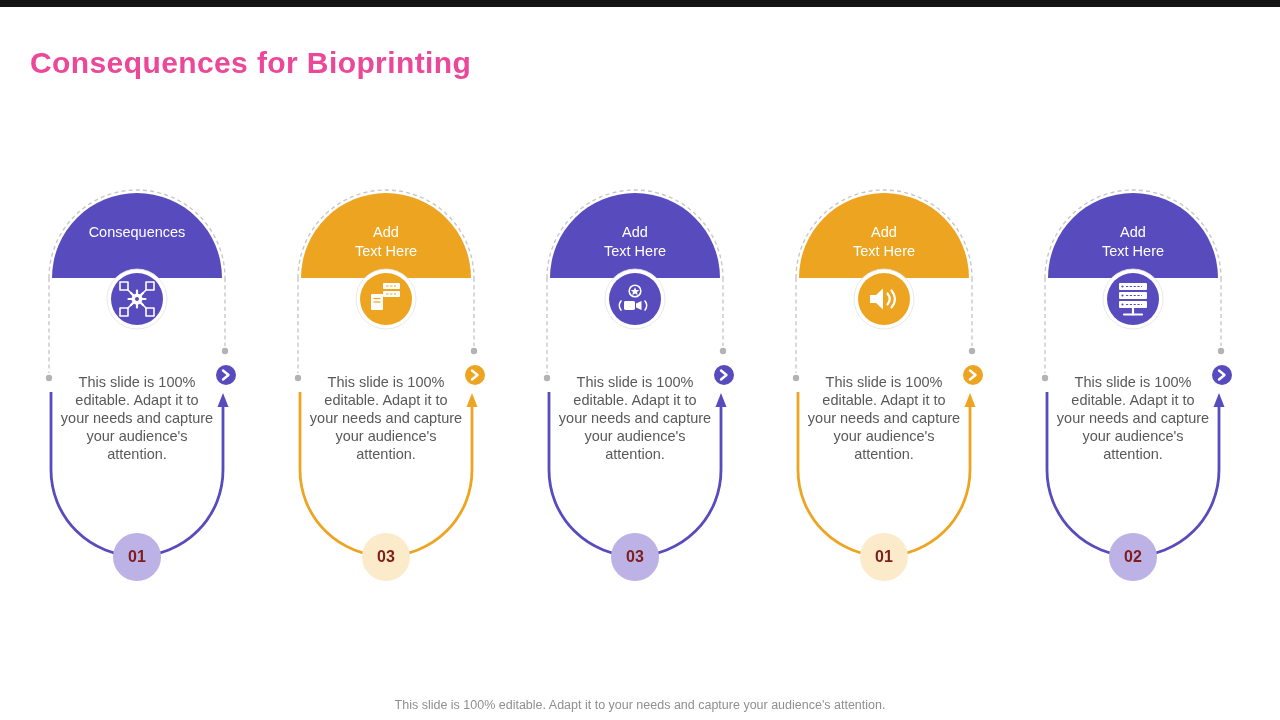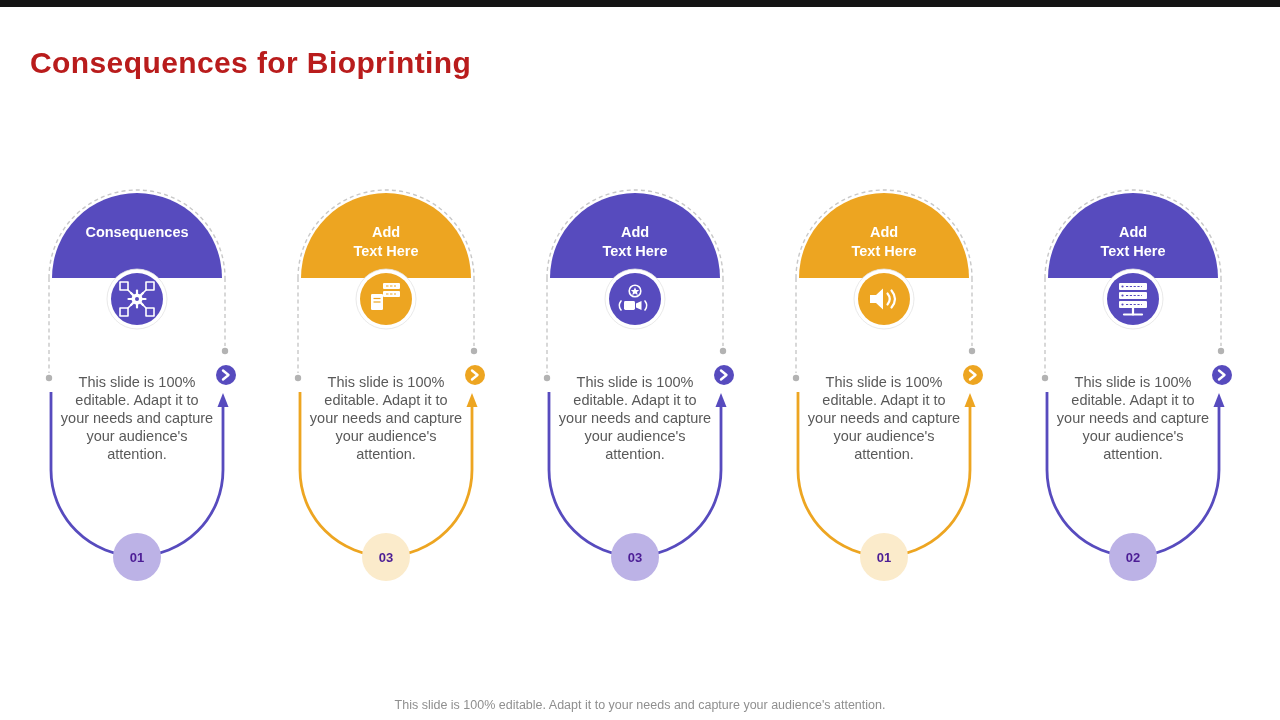--- a/index.html
+++ b/index.html
@@ -7,50 +7,50 @@
     --yellow:#EDA521; --yellow-light:#FBEBCB;
   }
   html,body{margin:0;padding:0;}
   body{
     width:1280px;height:720px;position:relative;overflow:hidden;
     background:#ffffff;font-family:"Liberation Sans",sans-serif;
   }
   .topbar{position:absolute;top:0;left:0;width:1280px;height:7px;background:#141414;}
   .slide-title{
     position:absolute;top:26px;left:30px;font-size:30px;font-weight:700;
-    color:#b91c1c;letter-spacing:.4px;
+    color:#ec4899;letter-spacing:.4px;
   }
   .footer-note{
     position:absolute;top:698px;left:0;width:1280px;text-align:center;
     font-size:12.5px;color:#8F8F8F;
   }
   .column{position:absolute;top:180px;width:250px;height:440px;}
   .col-purple{--c:var(--purple);--cl:var(--purple-light);}
   .col-yellow{--c:var(--yellow);--cl:var(--yellow-light);}
   .col-svg{position:absolute;top:0;left:0;}
   .dash{fill:none;stroke:#C8C8C8;stroke-width:1.4;stroke-dasharray:4 3.2;}
   .dot{fill:#B3B3B3;}
   .fillc{fill:var(--c);}
   .curve{fill:none;stroke:var(--c);stroke-width:2.8;}
   .wicon{stroke:#fff;stroke-width:1.6;fill:none;stroke-linecap:round;stroke-linejoin:round;}
   .wthick{stroke:#fff;stroke-width:2.2;fill:none;stroke-linecap:round;}
   .wfill{fill:#ffffff;}
   .cstroke{stroke:var(--c);}
   .dome-label{
     position:absolute;top:43px;left:25px;width:200px;text-align:center;
-    color:#ffffff;font-weight:700;font-size:14.5px;line-height:19px;
+    color:#ffffff;font-weight:400;font-size:14.5px;line-height:19px;
   }
   .body-text{
     position:absolute;top:193px;left:48px;width:154px;text-align:center;
     font-size:14.5px;line-height:18px;color:#595959;
   }
   .num{
     position:absolute;top:353px;left:101px;width:48px;height:48px;border-radius:50%;
     background:var(--cl);display:flex;align-items:center;justify-content:center;
-    font-size:13px;font-weight:700;color:#4c1d95;
+    font-size:16px;font-weight:700;color:#7f1d1d;
   }
 </style>
 </head>
 <body>
 
 <div class="topbar"></div>
 <h1 class="slide-title">Consequences for Bioprinting</h1>
 
 <div class="column col-purple" style="left:12px">
   <svg class="col-svg" width="250" height="440" viewBox="0 0 250 440">

